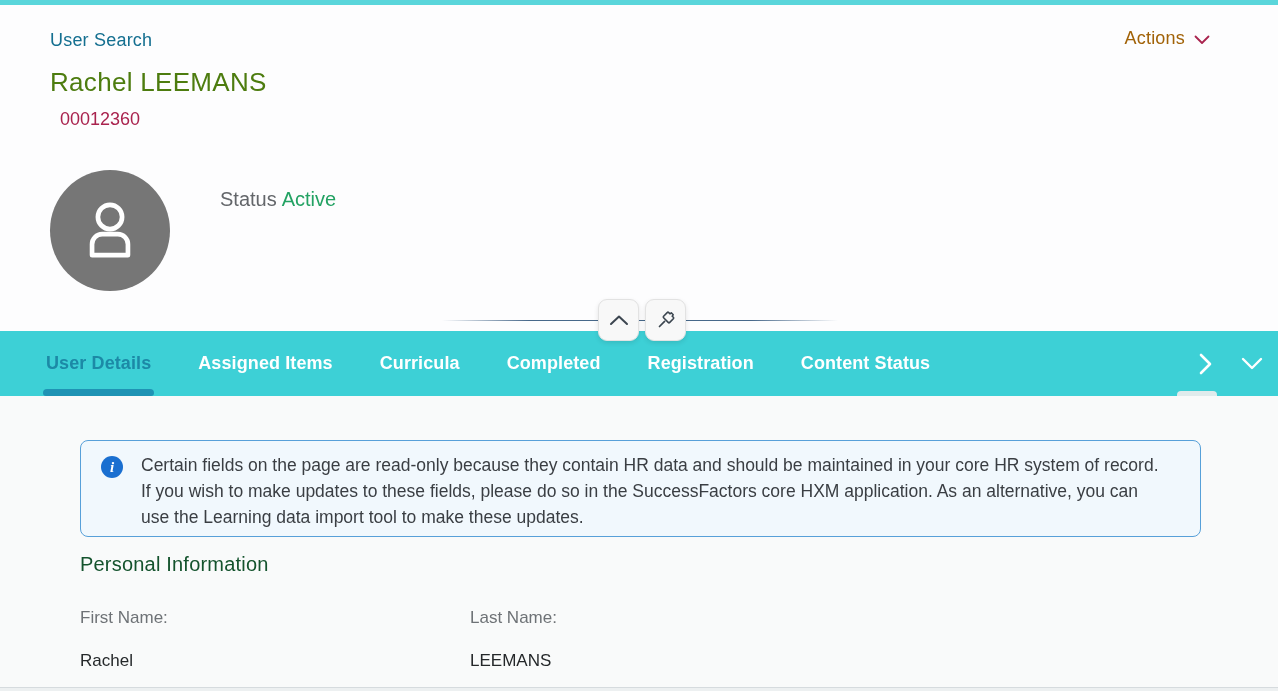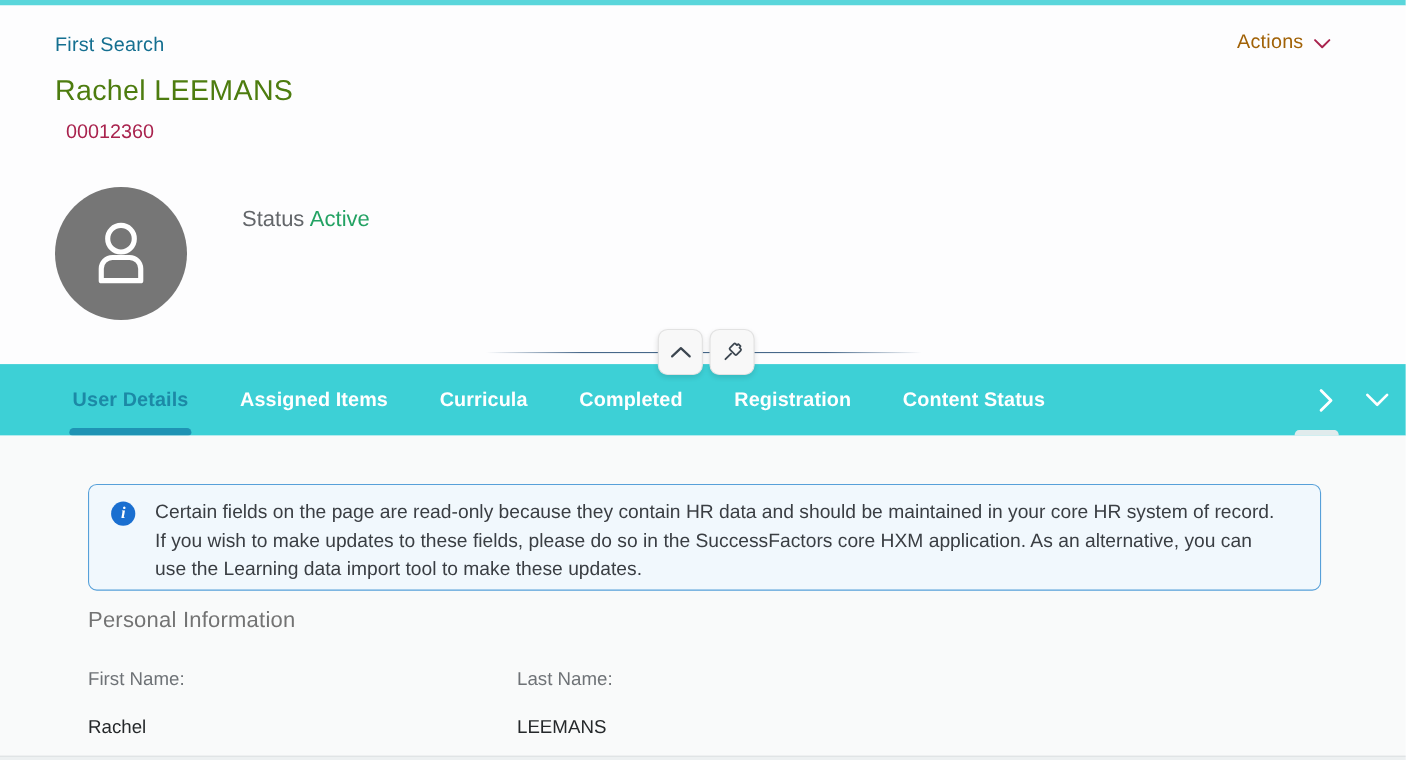--- a/index.html
+++ b/index.html
@@ -68,21 +68,21 @@
     cursor: pointer; z-index: 6;
   }
   .collapse-btn { left: 598px; }
   .pin-btn { left: 645px; }
 
   
   .tab-bar {
     position: absolute; top: 331px; left: 0; width: 1278px; height: 65px;
     background: #3dd0d6;
     display: flex; align-items: center; gap: 47px;
-    padding-left: 66px;
+    padding-left: 46px;
   }
   .tab {
     position: relative; height: 65px; display: flex; align-items: center;
     font-size: 18px; font-weight: 600; color: #ffffff; cursor: pointer;
     white-space: nowrap; letter-spacing: 0.1px;
   }
   .tab.active { color: #1c89a6; }
   .tab.active::after {
     content: ""; position: absolute; left: -3px; right: -3px; bottom: 0;
     height: 7px; background: #1f93b4; border-radius: 4px 4px 3px 3px;
@@ -114,21 +114,21 @@
     font-size: 15px; font-weight: 700; font-family: "Liberation Serif", serif;
     display: flex; align-items: center; justify-content: center;
     font-style: italic;
   }
   .info-text {
     position: absolute; left: 60px; top: 11px; width: 1020px;
     font-size: 17.5px; line-height: 26px; color: #3a3e43;
   }
   .section-title {
     position: absolute; left: 80px; top: 157px;
-    font-size: 20px; font-weight: 400; color: #737373; letter-spacing: 0.2px;
+    font-size: 20px; font-weight: 400; color: #14532d; letter-spacing: 0.2px;
   }
   .field { position: absolute; top: 212px; }
   .field-0 { left: 80px; }
   .field-1 { left: 470px; }
   .field-label { font-size: 17px; color: #6e7276; }
   .field-value { font-size: 17px; color: #25282a; margin-top: 23px; }
   .bottom-divider {
     position: absolute; left: 0; bottom: 3px; width: 1278px; height: 1px;
     background: #d6dbde;
   }
@@ -139,21 +139,21 @@
   svg { display: block; }
 </style>
 </head>
 <body>
 
 <div class="page">
 
   <div class="top-strip"></div>
 
   <header class="profile-header">
-    <a class="breadcrumb-link">First Search</a>
+    <a class="breadcrumb-link">User Search</a>
 
     <button class="actions-trigger">
       <span>Actions</span>
       <span>
         <svg width="16" height="10" viewBox="0 0 16 10">
           <polyline points="1.5,1.5 8,8 14.5,1.5" fill="none" stroke="#a9234e" stroke-width="1.8" stroke-linecap="round" stroke-linejoin="round"></polyline>
         </svg>
       </span>
     </button>
 

